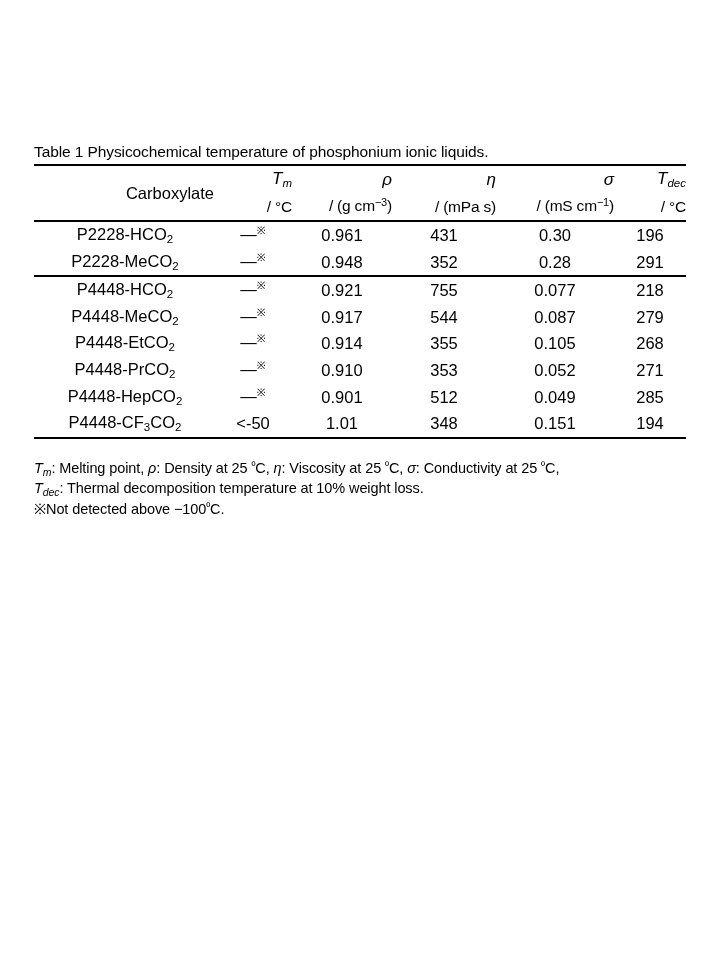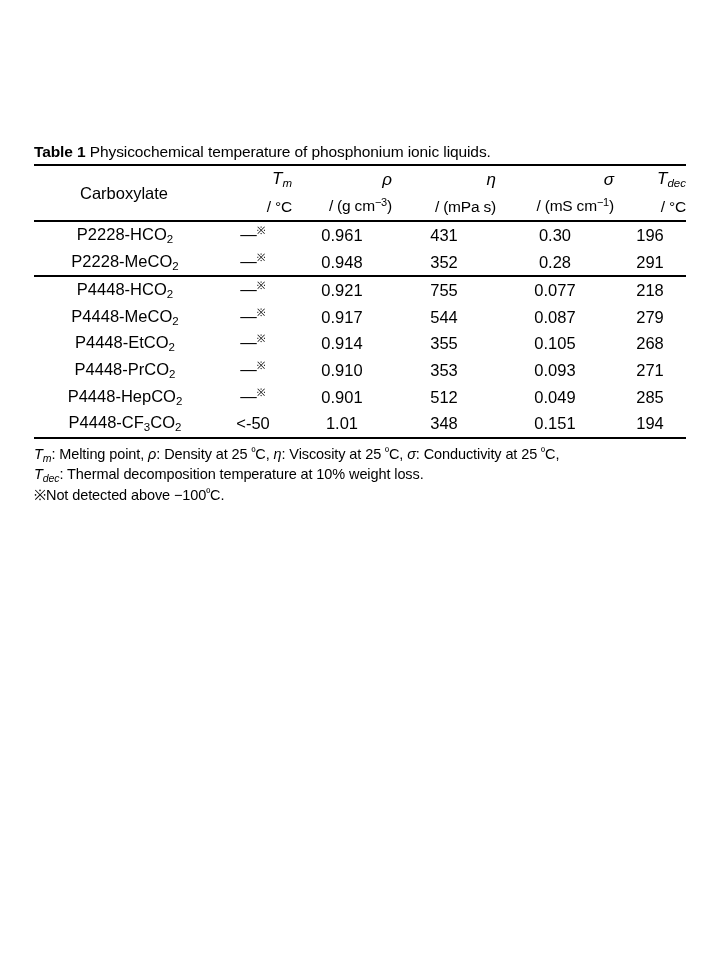--- a/index.html
+++ b/index.html
@@ -28,21 +28,21 @@
 
   
   .caption {
     font-size: 15.5px;
     line-height: 20px;
     white-space: nowrap;
     padding-bottom: 2px;
     letter-spacing: -0.1px;
   }
   .caption .cap-label {
-    font-weight: bold;
+    font-weight: normal;
   }
 
   
   .rule {
     width: 100%;
     background: #000000;
   }
   .rule-top    { height: 2px; }
   .rule-head   { height: 2px; }
   .rule-mid    { height: 2px; }
@@ -70,21 +70,21 @@
   col.c-tdec { width: 72px;  }
 
   
   .hdr-row td {
     text-align: right;
     height: 27px;
     line-height: 25px;
     white-space: nowrap;
   }
   .hdr-row td.name-cell {
-    text-align: center;
+    text-align: right;
     font-size: 16.5px;
   }
   .sym {
     font-style: italic;
     font-size: 17px;
   }
   .sym sub {
     font-style: italic;
     font-size: 11.5px;
     vertical-align: baseline;
@@ -126,21 +126,21 @@
   .mark-sup {
     font-size: 10.5px;
     vertical-align: baseline;
     position: relative;
     top: -6px;
     left: 0px;
   }
 
   
   .notes {
-    padding-top: 6px;
+    padding-top: 20px;
     font-size: 14.5px;
     line-height: 19.5px;
     letter-spacing: -0.1px;
   }
   .notes .nline { white-space: nowrap; }
   .notes i { font-style: italic; }
   .notes .nsub {
     font-style: italic;
     font-size: 10.5px;
     vertical-align: baseline;
@@ -279,21 +279,21 @@
             <td>0.914</td>
             <td>355</td>
             <td>0.105</td>
             <td>268</td>
           </tr>
           <tr class="data-row">
             <td class="name-cell">P4448-PrCO<sub>2</sub></td>
             <td><span class="dash">—</span><span class="mark-sup">※</span></td>
             <td>0.910</td>
             <td>353</td>
-            <td>0.093</td>
+            <td>0.052</td>
             <td>271</td>
           </tr>
           <tr class="data-row">
             <td class="name-cell">P4448-HepCO<sub>2</sub></td>
             <td><span class="dash">—</span><span class="mark-sup">※</span></td>
             <td>0.901</td>
             <td>512</td>
             <td>0.049</td>
             <td>285</td>
           </tr>

